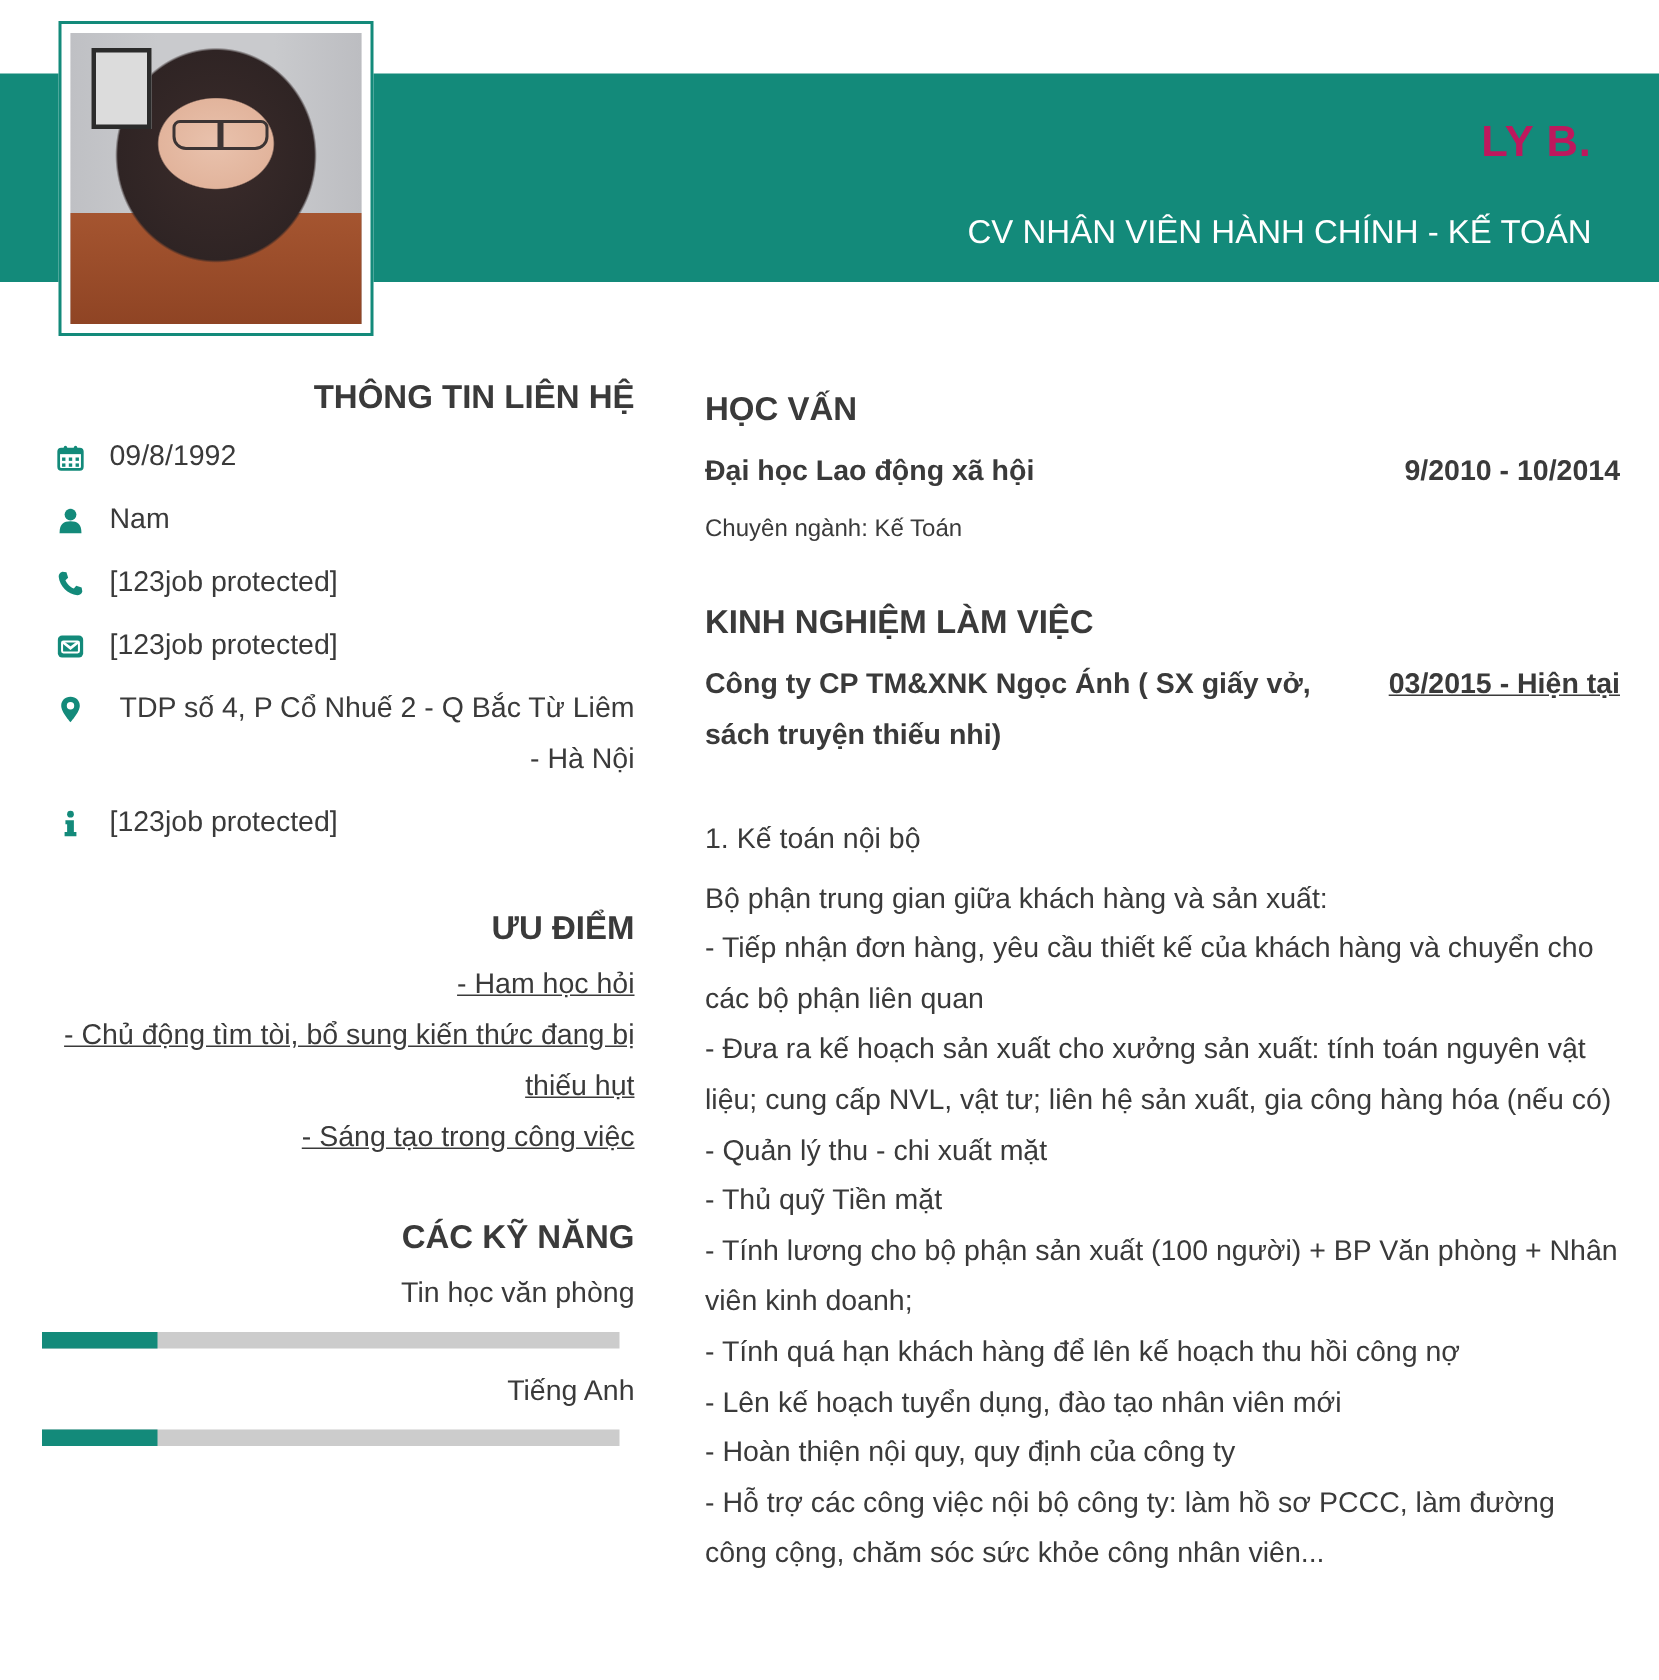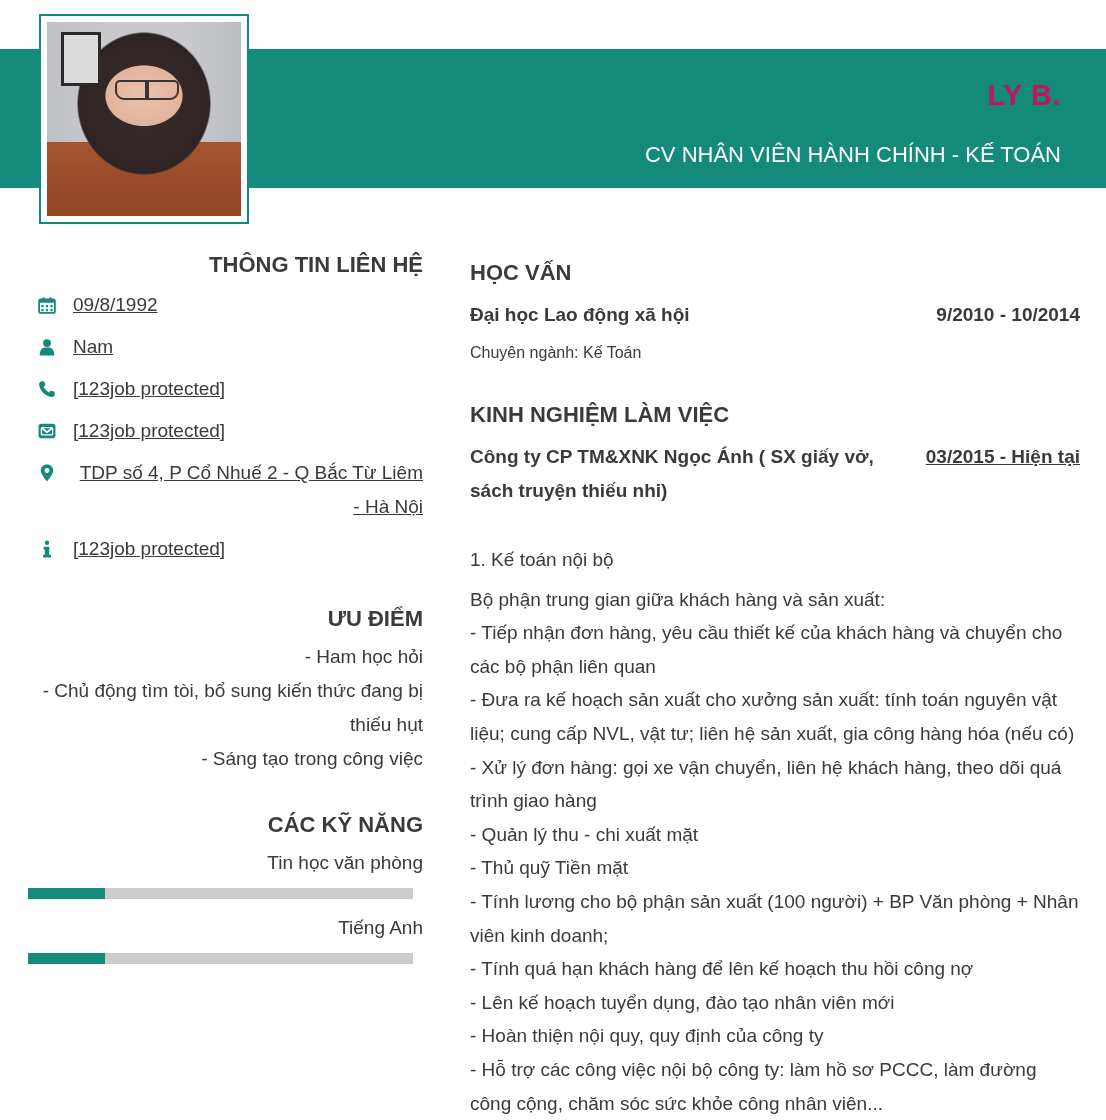--- a/index.html
+++ b/index.html
@@ -47,26 +47,26 @@
     }
 
     .left-col { position: absolute; left: 28px; top: 252px; width: 395px; text-align: right; }
     .right-col { position: absolute; left: 470px; top: 260px; width: 610px; }
 
     .section-title {
       font-size: 22px; font-weight: bold; color: #3a3a3a; text-transform: uppercase;
     }
 
     .contact-list { list-style: none; margin-top: 10px; }
-    .contact-item { display: flex; align-items: flex-start; font-size: 19px; line-height: 34px; margin-bottom: 8px; text-decoration: underline; }
+    .contact-item { display: flex; align-items: flex-start; font-size: 19px; line-height: 34px; margin-bottom: 8px; }
     .contact-item .ic { width: 45px; flex: 0 0 45px; display: flex; justify-content: center; padding-right: 8px; padding-top: 8px; }
     .contact-item .ic svg { width: 18px; height: 18px; fill: #138a7a; }
 
     .strengths { margin-top: 40px; }
-    .strengths .body { margin-top: 8px; font-size: 19px; line-height: 34px; }
+    .strengths .body { margin-top: 8px; font-size: 19px; line-height: 34px; text-decoration: underline; }
 
     .skills { margin-top: 36px; }
     .skill { margin-top: 10px; }
     .skill-label { font-size: 19px; line-height: 30px; }
     .skill-bar { width: 385px; height: 11px; background: #cccccc; margin-top: 10px; margin-bottom: 14px; }
     .skill-fill { height: 100%; background: #138a7a; }
 
     .edu-head { display: flex; justify-content: space-between; margin-top: 14px; font-size: 19px; font-weight: bold; line-height: 30px; }
     .edu-sub { font-size: 16px; line-height: 34px; margin-top: 6px; }
 
@@ -201,21 +201,20 @@
     <h2 class="section-title">KINH NGHIỆM LÀM VIỆC</h2>
     <div class="exp-head">
       <span class="company">Công ty CP TM&amp;XNK Ngọc Ánh ( SX giấy vở, sách truyện thiếu nhi)</span>
       <span class="date">03/2015 - Hiện tại</span>
     </div>
     <div class="exp-body">
       <p class="role">1. Kế toán nội bộ</p>
       <p>Bộ phận trung gian giữa khách hàng và sản xuất:</p>
       <p>- Tiếp nhận đơn hàng, yêu cầu thiết kế của khách hàng và chuyển cho các bộ phận liên quan</p>
       <p>- Đưa ra kế hoạch sản xuất cho xưởng sản xuất: tính toán nguyên vật liệu; cung cấp NVL, vật tư; liên hệ sản xuất, gia công hàng hóa (nếu có)</p>
-      <p>- Xử lý đơn hàng: gọi xe vận chuyển, liên hệ khách hàng, theo dõi quá trình giao hàng</p>
       <p>- Quản lý thu - chi xuất mặt</p>
       <p>- Thủ quỹ Tiền mặt</p>
       <p>- Tính lương cho bộ phận sản xuất (100 người) + BP Văn phòng + Nhân viên kinh doanh;</p>
       <p>- Tính quá hạn khách hàng để lên kế hoạch thu hồi công nợ</p>
       <p>- Lên kế hoạch tuyển dụng, đào tạo nhân viên mới</p>
       <p>- Hoàn thiện nội quy, quy định của công ty</p>
       <p>- Hỗ trợ các công việc nội bộ công ty: làm hồ sơ PCCC, làm đường công cộng, chăm sóc sức khỏe công nhân viên...</p>
     </div>
   </section>
 </div>

